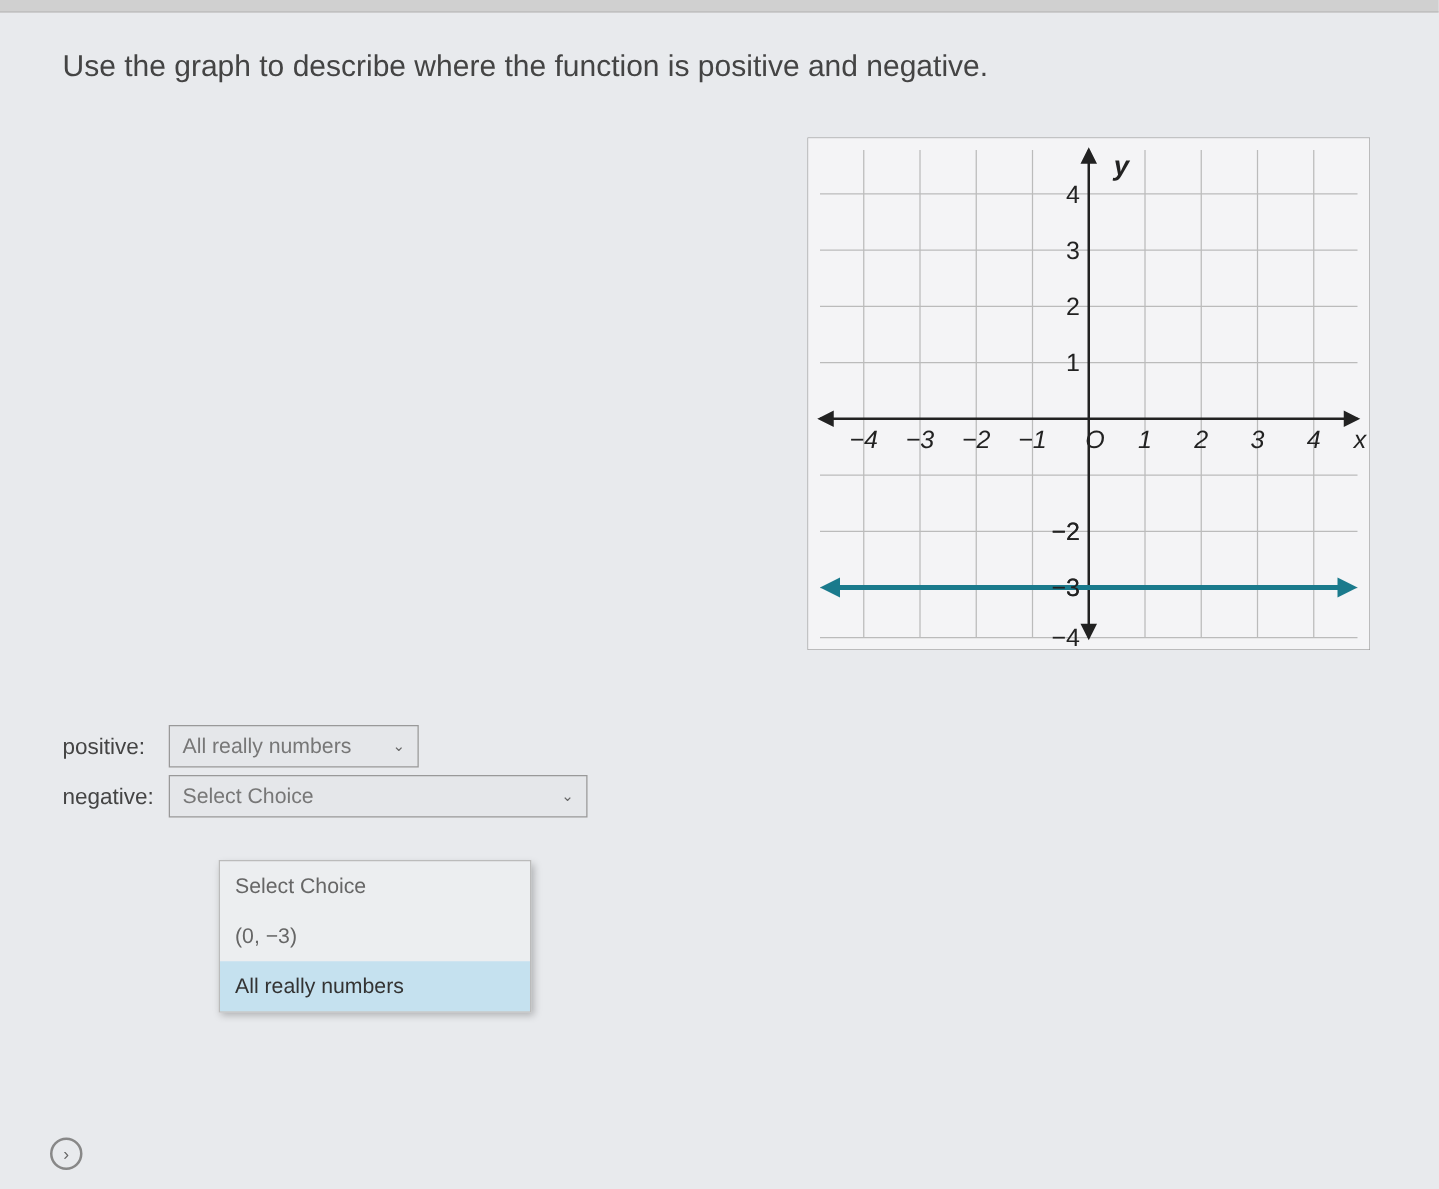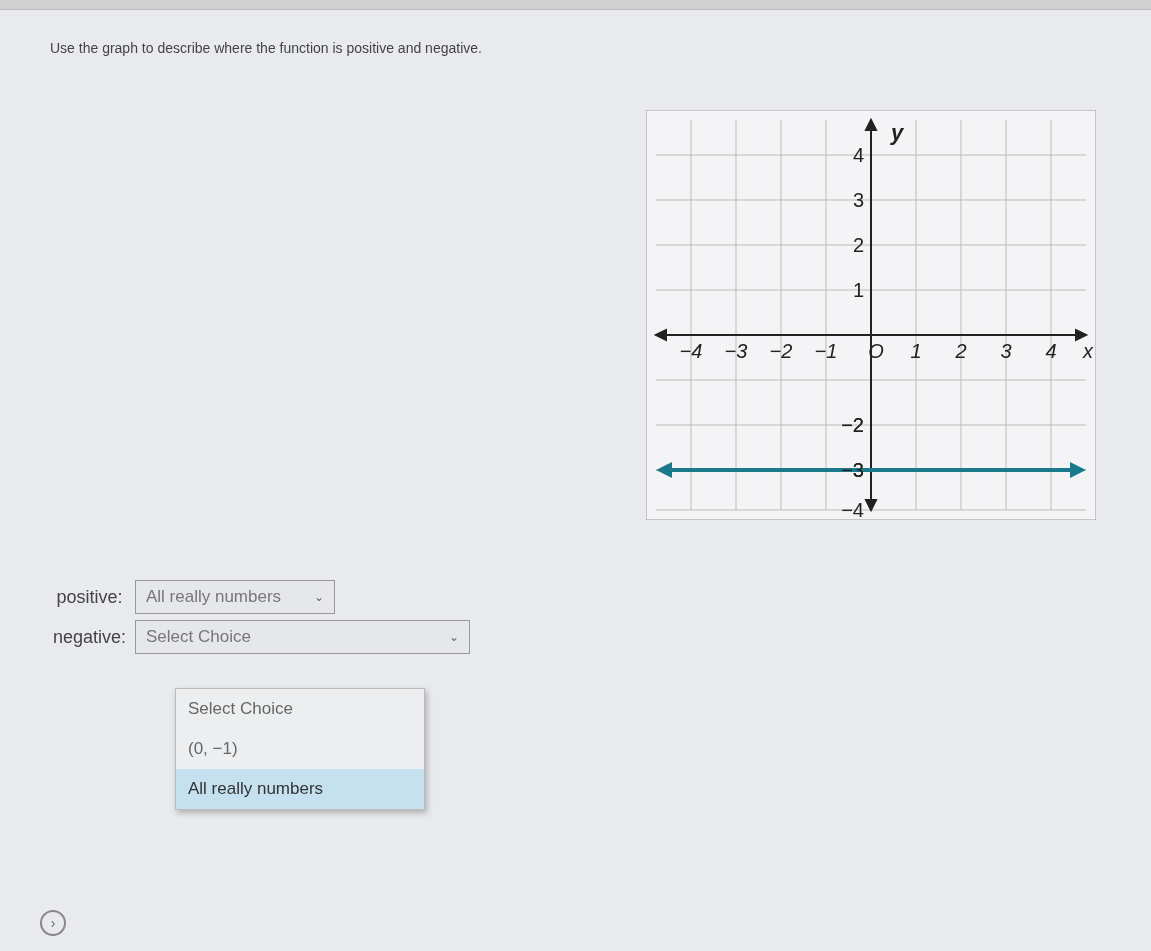--- a/index.html
+++ b/index.html
@@ -14,21 +14,21 @@
 }
 .top-bar {
   height: 10px;
   background: #d0d0d0;
   border-bottom: 1px solid #bbb;
 }
 .content {
   padding: 30px 50px;
 }
 .question-text {
-  font-size: 14px;
+  font-size: 24px;
   color: #444;
   margin-bottom: 40px;
 }
 .graph-container {
   position: absolute;
   right: 55px;
   top: 110px;
   width: 450px;
   height: 410px;
 }
@@ -39,21 +39,21 @@
 }
 .answer-row {
   display: flex;
   align-items: center;
   margin-bottom: 6px;
   font-size: 18px;
   color: #444;
 }
 .answer-label {
   width: 85px;
-  text-align: center;
+  text-align: left;
   padding-right: 6px;
 }
 .select-box {
   border: 1px solid #999;
   padding: 6px 10px;
   background: #e5e7ea;
   color: #777;
   font-size: 17px;
   min-width: 200px;
   display: flex;
@@ -203,21 +203,21 @@
   <div class="answer-row" style="position:relative;">
     <span class="answer-label">negative:</span>
     <div class="select-box select-box-wide">
       <span>Select Choice</span>
       <span class="chev">⌄</span>
     </div>
   </div>
   <div style="position:relative;">
     <div class="dropdown">
       <div class="dropdown-item">Select Choice</div>
-      <div class="dropdown-item">(0, −1)</div>
+      <div class="dropdown-item">(0, −3)</div>
       <div class="dropdown-item highlight">All really numbers</div>
     </div>
   </div>
 </div>
 
 <div class="help-bar">
   <span class="help-icon">›</span>
 </div>
 
 </body></html>

